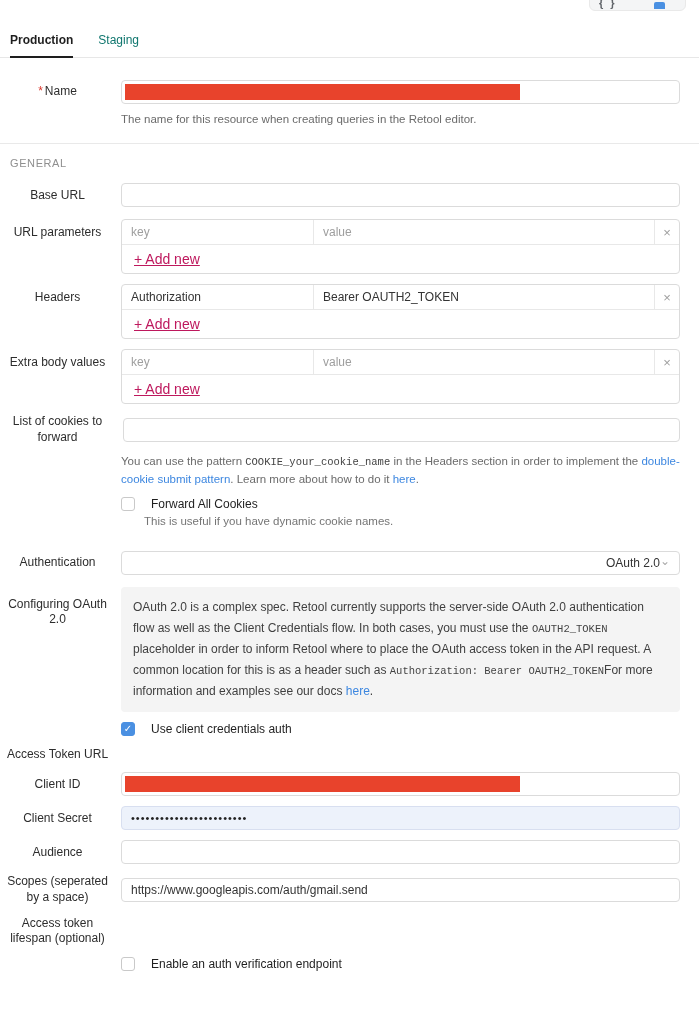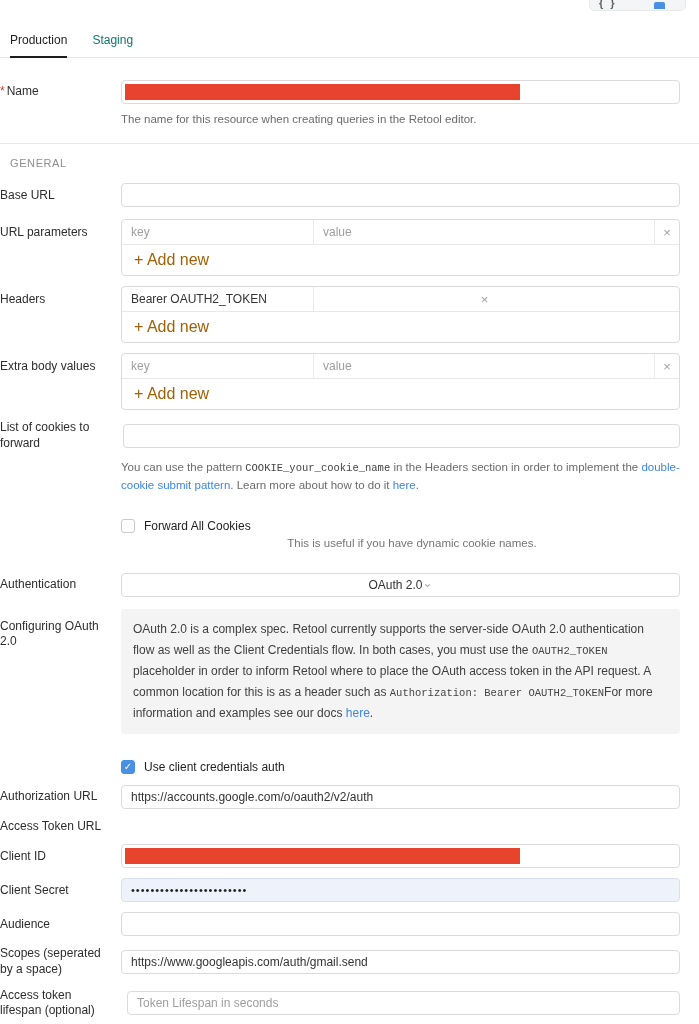--- a/index.html
+++ b/index.html
@@ -12,68 +12,68 @@
   .toolbar-frag{
     position:absolute;top:-18px;right:13px;width:97px;height:29px;
     background:#F4F5F6;border:1px solid #E9E9E9;border-radius:6px;
     display:flex;align-items:flex-end;box-sizing:border-box;padding:0 0 1px 9px;
   }
   .braces{font-size:11px;font-weight:bold;color:#5f6368;letter-spacing:2px;line-height:1;}
   .docs-chip{width:11px;height:7px;background:#4A90E2;border-radius:2px 2px 0 0;margin-left:37px;}
   
   .tabs{display:flex;gap:25px;padding:33px 0 0 10px;border-bottom:1px solid #E7E7E7;}
   .tab{font-size:12px;padding-bottom:9px;cursor:pointer;border-bottom:2px solid transparent;margin-bottom:-1px;}
-  .tab.active{color:#1f1f1f;font-weight:400;border-bottom-color:#1E1E1E;}
+  .tab.active{color:#1f1f1f;font-weight:700;border-bottom-color:#1E1E1E;}
   .tab.inactive{color:#0f766e;}
   
   .content{padding-right:19px;}
   .row{display:grid;grid-template-columns:115px 1fr;column-gap:6px;align-items:center;margin-bottom:12px;}
   .row.top{align-items:start;}
-  .label{font-size:12px;color:#2d2d2d;text-align:left;line-height:1.3;}
+  .label{font-size:12px;color:#2d2d2d;text-align:center;line-height:1.3;}
   .label .req{color:#D9372C;margin-right:2px;}
   .label.pad-top{padding-top:10px;}
   .spacer{}
   
   .input{position:relative;height:24px;border:1px solid #DBDBDB;border-radius:4px;background:#fff;
          box-sizing:border-box;display:flex;align-items:center;padding:0 9px;}
   .input input{border:none;outline:none;width:100%;font-size:12px;color:#333;background:transparent;
                font-family:"Liberation Sans",sans-serif;padding:0;}
   .input input::placeholder{color:#9E9E9E;opacity:1;}
   .redacted{position:absolute;left:3px;top:3px;bottom:3px;width:71%;background:#E8432C;}
   .secret{background:#EDF2FB;border-color:#D8DFF0;}
   .secret input{letter-spacing:1px;font-size:11px;color:#222;}
   
-  .select{justify-content:center;cursor:pointer;}
+  .select{justify-content:flex-end;cursor:pointer;}
   .select .val{font-size:12px;color:#333;}
   .chevron{color:#ABABAB;font-size:12px;line-height:1;margin-top:-4px;}
   
   .kv-box{border:1px solid #DBDBDB;border-radius:4px;overflow:hidden;background:#fff;}
   .kv-row{display:grid;grid-template-columns:192px 1fr 24px;border-bottom:1px solid #E8E8E8;}
   .kv-cell{padding:5px 9px;display:flex;align-items:flex-end;border-right:1px solid #E8E8E8;}
   .kv-cell input{border:none;outline:none;width:100%;font-size:12px;color:#333;background:transparent;
                  font-family:"Liberation Sans",sans-serif;padding:0;}
   .kv-cell input::placeholder{color:#9E9E9E;opacity:1;}
   .kv-x{display:flex;align-items:center;justify-content:center;color:#9E9E9E;font-size:13px;cursor:pointer;}
-  .add-new{padding:6px 12px;font-size:16px;color:#a16207;cursor:pointer;}
+  .add-new{padding:6px 12px;font-size:14px;color:#be185d;cursor:pointer;text-decoration:underline;}
   
   .helper{font-size:11.5px;color:#6B6B6B;line-height:1.6;}
   .helper-row{margin-top:-6px;margin-bottom:12px;}
   .divider{height:1px;background:#E9E9E9;margin:15px 0 13px 0;}
   .section-heading{font-size:11px;color:#8F8F8F;letter-spacing:.6px;margin:0 0 14px 10px;font-weight:400;}
   code.inline{font-family:"Liberation Mono","DejaVu Sans Mono",monospace;font-size:10.5px;color:#444;}
   .link{color:#3D87E0;cursor:pointer;}
   
-  .check-row{display:flex;align-items:flex-start;gap:9px;margin-top:16px;}
+  .check-row{display:flex;align-items:flex-start;gap:16px;}
   .checkbox{width:14px;height:14px;min-width:14px;border:1px solid #C9C9C9;border-radius:3px;background:#fff;
             display:flex;align-items:center;justify-content:center;box-sizing:border-box;cursor:pointer;}
   .checkbox[data-checked="true"]{background:#4A90E2;border-color:#4A90E2;}
   .checkbox .check{display:none;color:#fff;font-size:10px;line-height:1;}
   .checkbox[data-checked="true"] .check{display:block;}
   .check-label{font-size:12px;color:#1f1f1f;}
-  .check-help{font-size:11.5px;color:#757575;margin:4px 0 0 23px;text-align:center;}
+  .check-help{font-size:11.5px;color:#757575;margin:4px 0 0 23px;}
   
   .infobox{background:#F4F4F4;border-radius:4px;padding:10px 12px;font-size:12px;line-height:1.75;color:#3f3f3f;}
   
   .mt-lg{margin-top:22px;}
   .mb-box{margin-bottom:10px;}
 </style>
 </head>
 <body>
 
 <div class="toolbar-frag">
@@ -127,20 +127,23 @@
       </div>
       <div class="add-new">+ Add new</div>
     </div>
   </div>
 
   <div class="row top mb-box">
     <div class="label" style="padding-top:6px;">Headers</div>
     <div class="kv-box">
       <div class="kv-row">
         <div class="kv-cell">
+          <input type="text" value="Authorization" style="">
+        </div>
+        <div class="kv-cell">
           <input type="text" value="Bearer OAUTH2_TOKEN" style="">
         </div>
         <div class="kv-x">×</div>
       </div>
       <div class="add-new">+ Add new</div>
     </div>
   </div>
 
   <div class="row top mb-box">
     <div class="label" style="padding-top:6px;">Extra body values</div>
@@ -195,26 +198,20 @@
   <div class="row" style="margin-bottom:11px;">
     <div class="spacer"></div>
     <div class="check-row">
       <div class="checkbox" data-checked="true">
           <span class="check">✓</span>
         </div>
       <div class="check-label">Use client credentials auth</div>
     </div>
   </div>
 
-  <div class="row" style="margin-bottom:10px;">
-    <div class="label">Authorization URL</div>
-    <div class="input">
-      <input type="text" value="https://accounts.google.com/o/oauth2/v2/auth" style="">
-    </div>
-  </div>
 
   <div class="row" style="margin-bottom:10px;">
     <div class="label">Access Token URL</div>
   </div>
 
   <div class="row" style="margin-bottom:10px;">
     <div class="label">Client ID</div>
     <div class="input">
       <input type="text" style="">
       <div class="redacted"></div>
@@ -237,23 +234,20 @@
 
   <div class="row" style="margin-bottom:10px;">
     <div class="label">Scopes (seperated by a space)</div>
     <div class="input">
       <input type="text" value="https://www.googleapis.com/auth/gmail.send" style="">
     </div>
   </div>
 
   <div class="row" style="margin-bottom:10px;gap:12px;">
     <div class="label">Access token lifespan (optional)</div>
-    <div class="input">
-      <input type="text" placeholder="Token Lifespan in seconds" style="">
-    </div>
   </div>
 
   <div class="row">
     <div class="spacer"></div>
     <div class="check-row">
       <div class="checkbox" data-checked="false"></div>
       <div class="check-label">Enable an auth verification endpoint</div>
     </div>
   </div>
 

